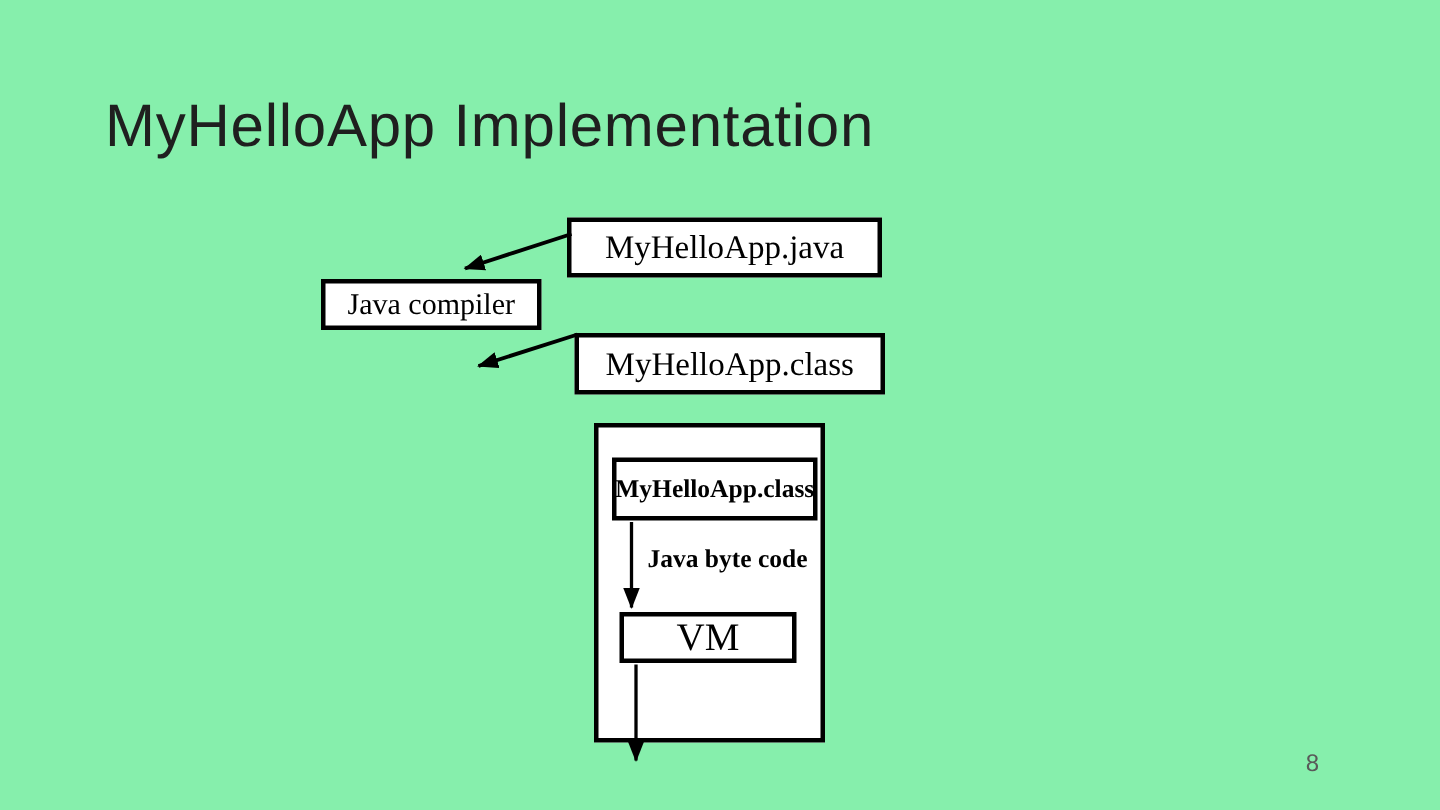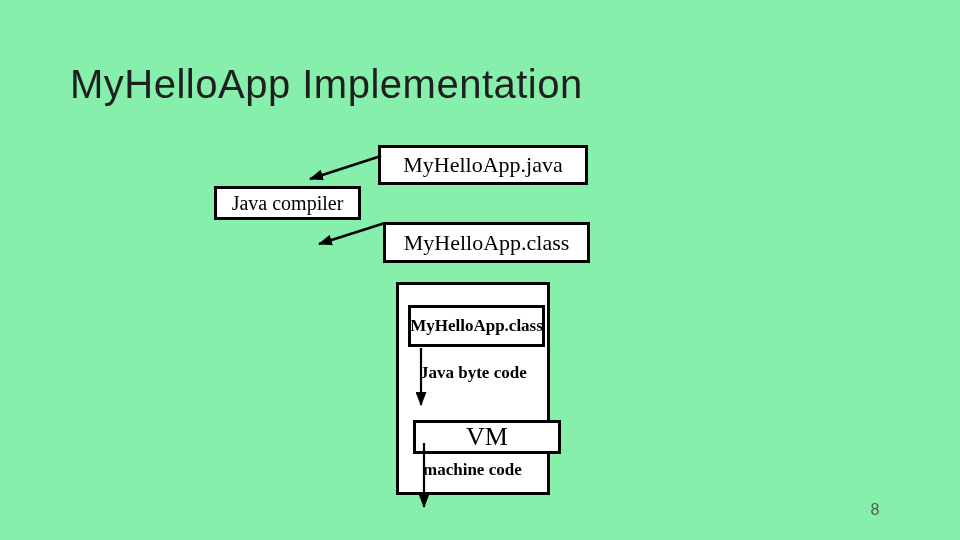--- a/index.html
+++ b/index.html
@@ -36,26 +36,27 @@
     align-items: center;
     justify-content: center;
     color: #000000;
     white-space: nowrap;
   }
   .box-java   { left: 378px; top: 145px; width: 210px; height: 40px; font-size: 22px; }
   .box-compiler { left: 214px; top: 186px; width: 147px; height: 34px; font-size: 20px; }
   .box-class  { left: 383px; top: 222px; width: 207px; height: 41px; font-size: 22px; }
   .box-container { left: 396px; top: 282px; width: 154px; height: 213px; background: #ffffff; }
   .box-inner-class { left: 408px; top: 305px; width: 137px; height: 42px; font-size: 17px; font-weight: bold; }
-  .box-vm     { left: 413px; top: 408px; width: 148px; height: 34px; font-size: 26px; margin-top: 12px; }
+  .box-vm     { left: 413px; top: 408px; width: 118px; height: 34px; font-size: 26px; }
   .flow-label {
     position: absolute;
     font-size: 17px;
     font-weight: bold;
     color: #000000;
+    text-align: center;
     white-space: nowrap;
   }
   .label-bytecode { left: 420px; top: 363px; width: 130px; }
   .label-machinecode { left: 423px; top: 460px; width: 125px; }
   .arrow-layer {
     position: absolute;
     left: 0; top: 0;
     width: 960px;
     height: 540px;
     pointer-events: none;
@@ -85,21 +86,20 @@
   <div class="box box-class">MyHelloApp.class</div>
 
   <div class="box box-container"></div>
 
   <div class="box box-inner-class">MyHelloApp.class</div>
 
   <div class="flow-label label-bytecode">Java byte code</div>
 
   <div class="box box-vm">VM</div>
 
-  <div class="flow-label label-machinecode">machine code</div>
 
   <svg class="arrow-layer" viewBox="0 0 960 540" xmlns="http://www.w3.org/2000/svg">
     <defs>
       <marker id="ah" markerUnits="userSpaceOnUse" markerWidth="15" markerHeight="11" refX="13" refY="5.5" orient="auto">
         <path d="M0,0 L14,5.5 L0,11 Z" fill="#000000"></path>
       </marker>
     </defs>
     <line x1="381" y1="156" x2="310" y2="179" stroke="#000000" stroke-width="2.6" marker-end="url(#ah)"></line>
     <line x1="385" y1="223" x2="319" y2="244" stroke="#000000" stroke-width="2.6" marker-end="url(#ah)"></line>
     <line x1="421" y1="348" x2="421" y2="405" stroke="#000000" stroke-width="2.2" marker-end="url(#ah)"></line>

